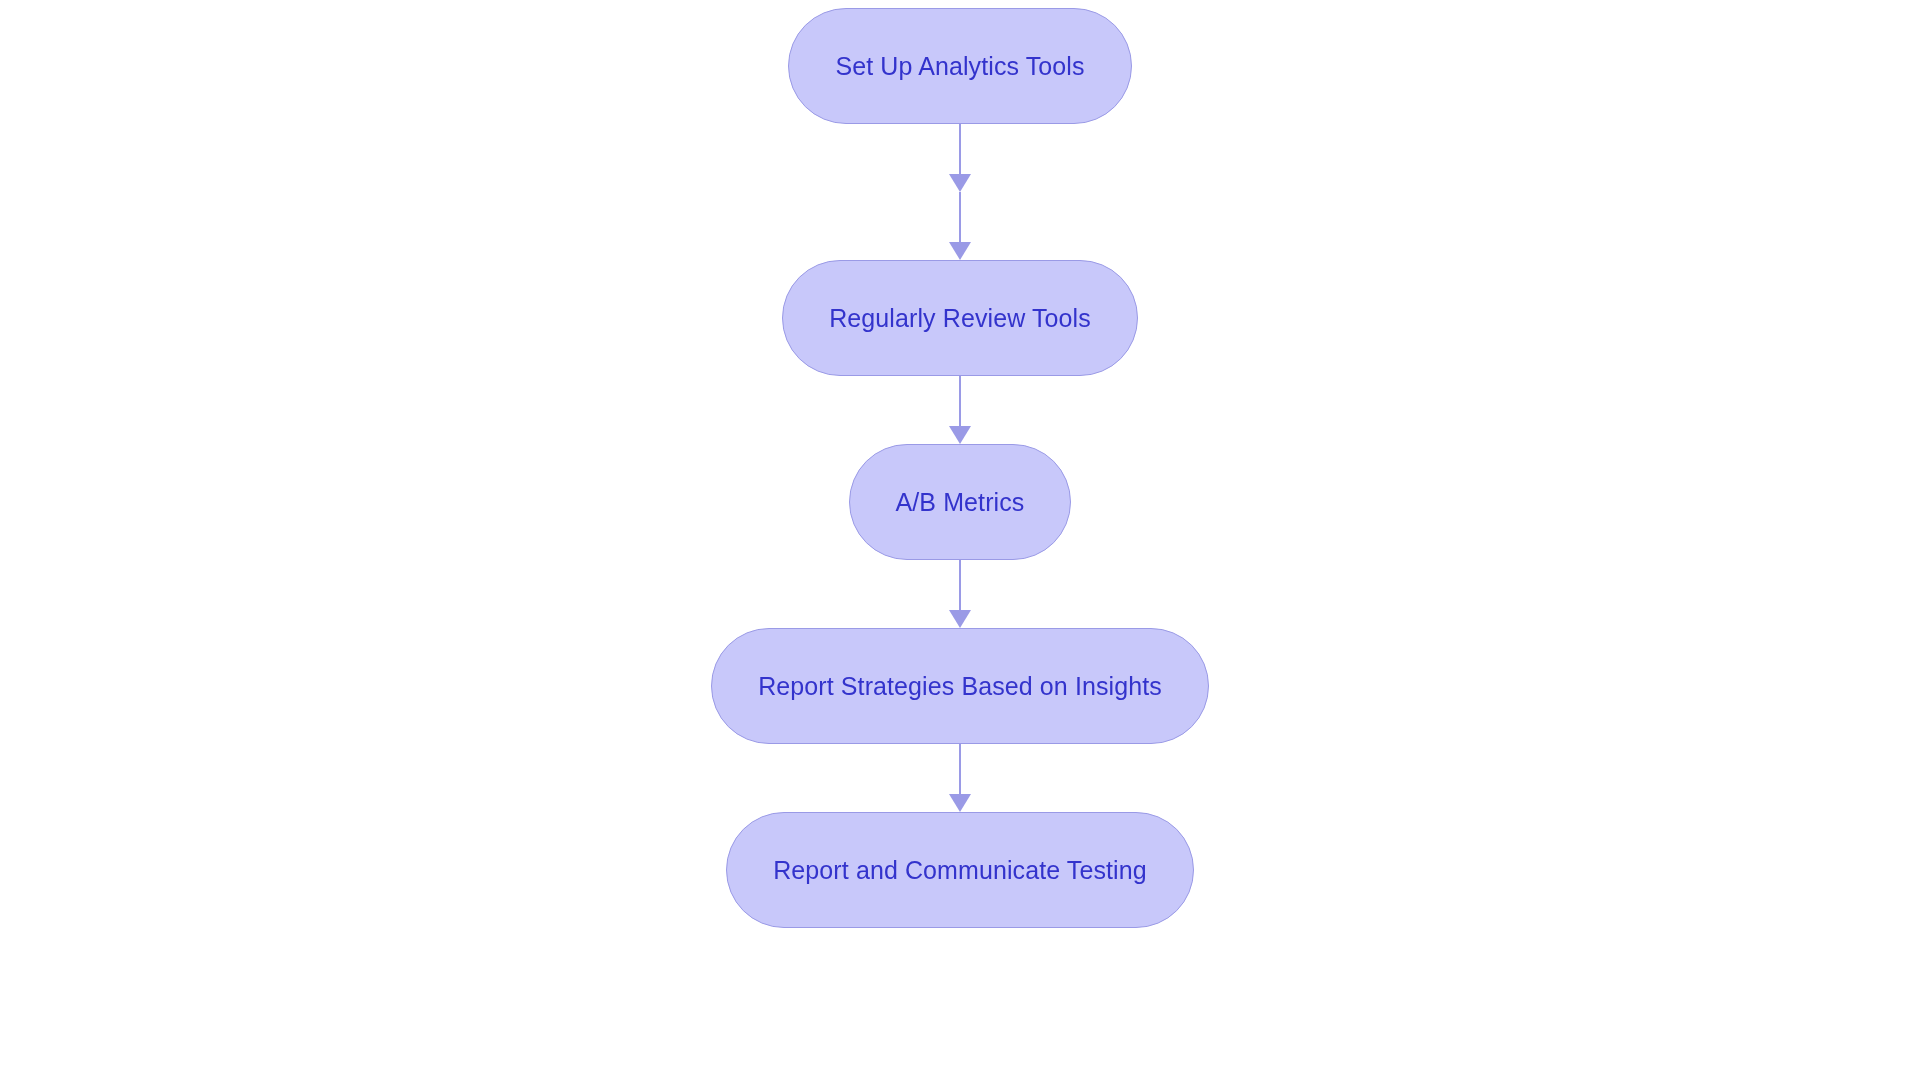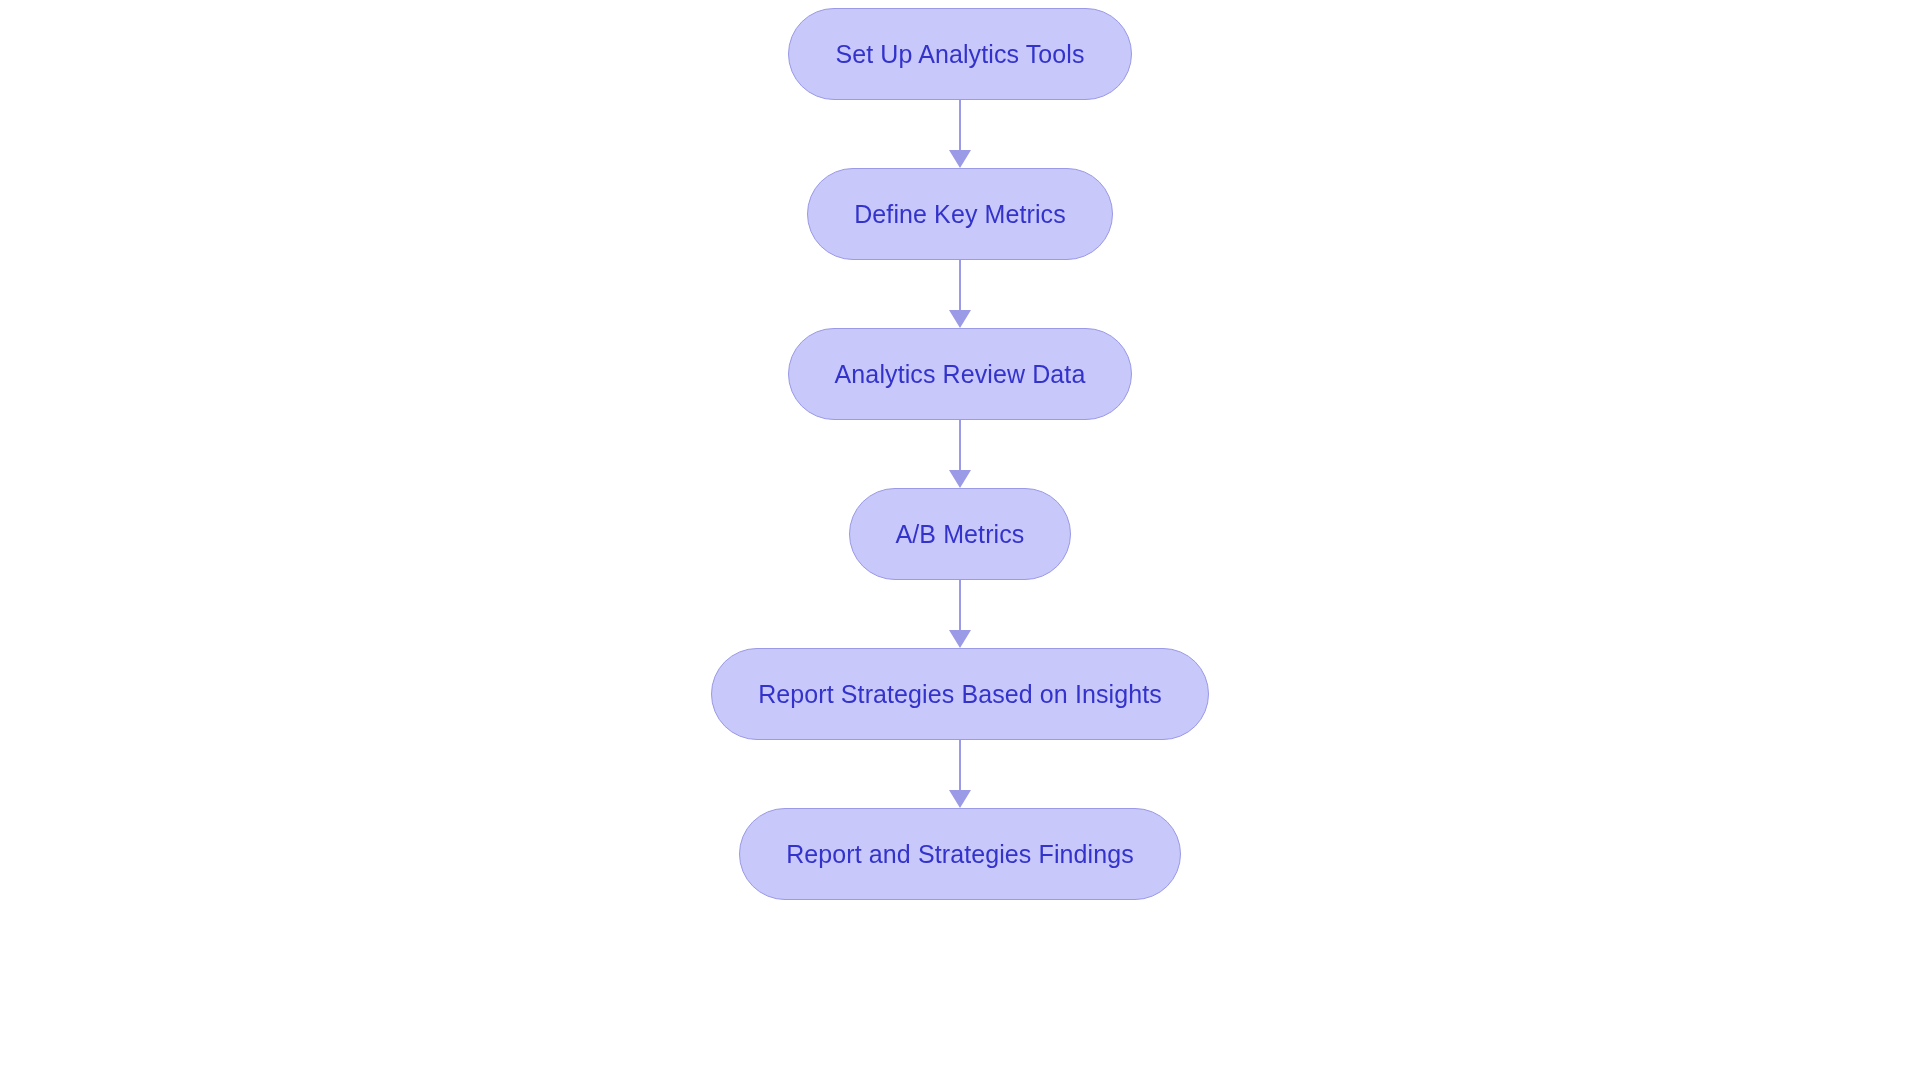--- a/index.html
+++ b/index.html
@@ -41,21 +41,21 @@
     justify-content: center;
     background: #c8c8fa;
     border: 1.6px solid #9a9ae6;
     border-radius: 999px;
     color: #3333cc;
     font-family: "Liberation Sans", sans-serif;
     font-size: 25px;
     font-weight: 400;
     letter-spacing: 0.1px;
     white-space: nowrap;
-    height: 92px;
+    height: 116px;
     padding: 0 46px;
     min-width: 200px;
   }
 
   .node-label {
     color: #3333cc;
     line-height: 1;
   }
 
   
@@ -101,31 +101,28 @@
 
     <div class="node">
       <span class="node-label">Set Up Analytics Tools</span>
     </div>
 
     <div class="connector gap-1">
       <div class="connector-line"></div>
       <div class="connector-head"></div>
     </div>
 
-    <div class="node">
-      <span class="node-label">Define Key Metrics</span>
-    </div>
 
     <div class="connector gap-2">
       <div class="connector-line"></div>
       <div class="connector-head"></div>
     </div>
 
     <div class="node">
-      <span class="node-label">Analytics Review Data</span>
+      <span class="node-label">Regularly Review Tools</span>
     </div>
 
     <div class="connector gap-3">
       <div class="connector-line"></div>
       <div class="connector-head"></div>
     </div>
 
     <div class="node">
       <span class="node-label">A/B Metrics</span>
     </div>
@@ -138,17 +135,17 @@
     <div class="node">
       <span class="node-label">Report Strategies Based on Insights</span>
     </div>
 
     <div class="connector gap-5">
       <div class="connector-line"></div>
       <div class="connector-head"></div>
     </div>
 
     <div class="node">
-      <span class="node-label">Report and Strategies Findings</span>
+      <span class="node-label">Report and Communicate Testing</span>
     </div>
 
   </div>
 </div>
 
 </body></html>

